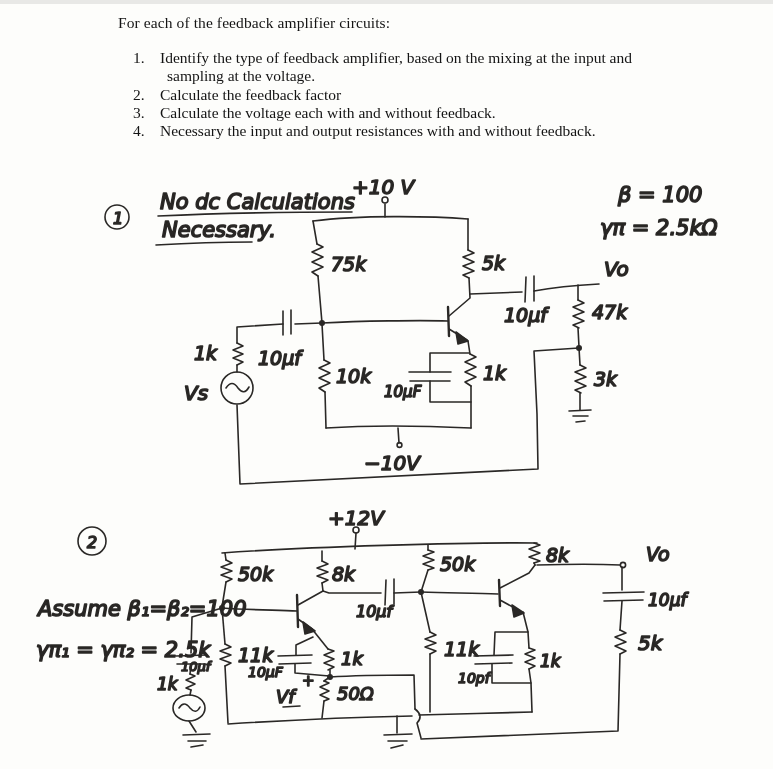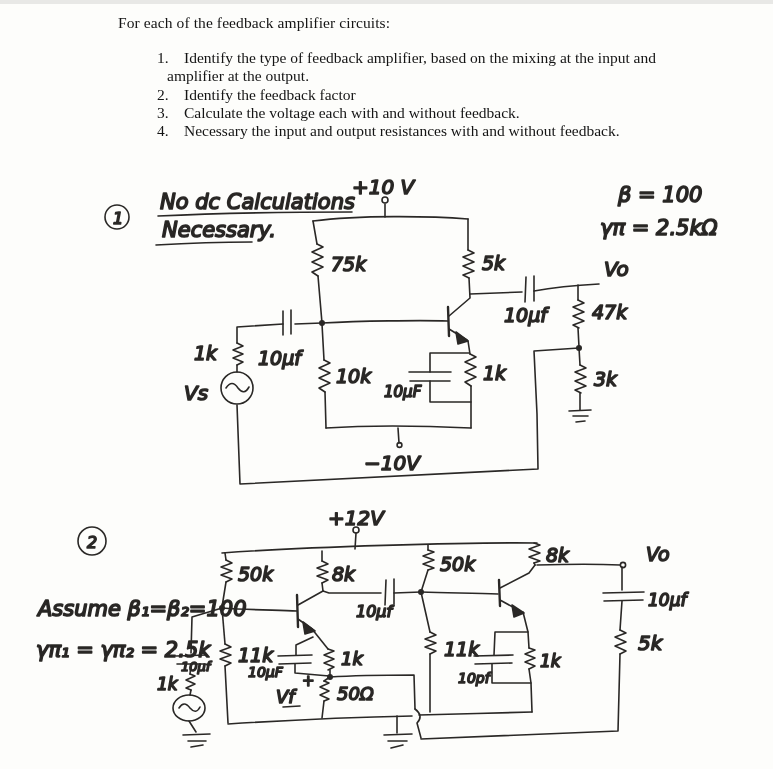--- a/index.html
+++ b/index.html
@@ -3,42 +3,42 @@
 <meta charset="utf-8">
 <style>
   html,body{margin:0;padding:0;background:#e8e8e6;}
   .page{
     position:relative;width:773px;height:769px;margin:4px auto;
     background:#fdfdfb;overflow:hidden;
     font-family:"Liberation Serif", serif;color:#141414;
   }
   .printed{position:absolute;left:0;top:0;width:773px;}
   .intro{position:absolute;left:118px;top:10px;font-size:15.5px;letter-spacing:.1px;}
-  .li{position:absolute;left:157px;font-size:15.5px;width:600px;}
+  .li{position:absolute;left:133px;font-size:15.5px;width:600px;}
   .li .num{display:inline-block;width:27px;}
   
   .hw{font-family:"DejaVu Sans", sans-serif;font-style:italic;fill:#23211f;}
   svg{position:absolute;left:0;top:0;}
   path,line,ellipse{vector-effect:non-scaling-stroke;}
 </style>
 </head>
 <body>
 
 <div class="page">
 
   <div class="printed">
     <div class="intro">For each of the feedback amplifier circuits:</div>
     <div class="li" style="top:45px">
       <span class="num">1.</span><span>Identify the type of feedback amplifier, based on the mixing at the input and</span>
     </div>
     <div class="li" style="top:63px;left:167px">
-      <span>amplifier at the output.</span>
+      <span>sampling at the voltage.</span>
     </div>
     <div class="li" style="top:82px">
-      <span class="num">2.</span><span>Identify the feedback factor</span>
+      <span class="num">2.</span><span>Calculate the feedback factor</span>
     </div>
     <div class="li" style="top:100px">
       <span class="num">3.</span><span>Calculate the voltage each with and without feedback.</span>
     </div>
     <div class="li" style="top:118px">
       <span class="num">4.</span><span>Necessary the input and output resistances with and without feedback.</span>
     </div>
   </div>
 
   <svg width="773" height="769" viewBox="0 0 773 769">

